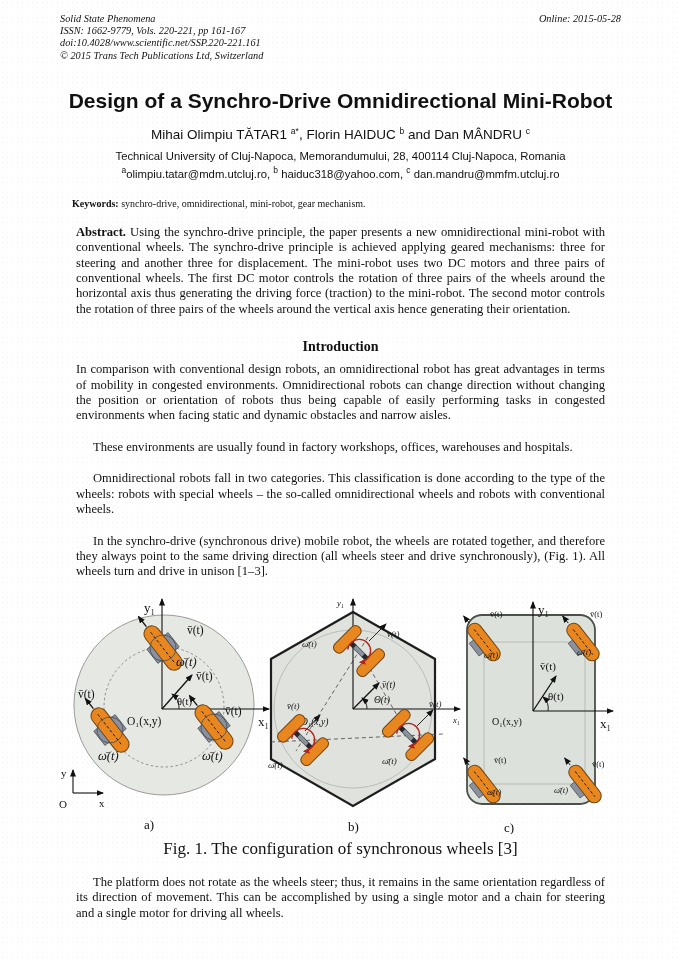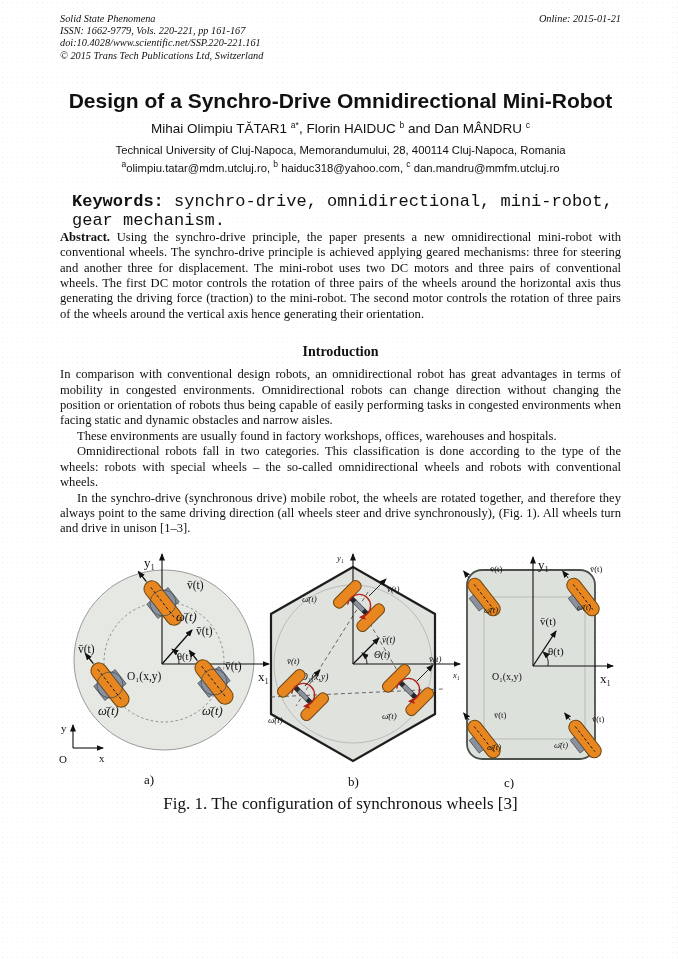--- a/index.html
+++ b/index.html
@@ -13,31 +13,31 @@
     background-size:5px 5px;
   }
   .content{position:absolute;left:60px;top:0;width:561px;}
   
   .hdr{display:flex;justify-content:space-between;padding-top:13px;
        font-family:"Liberation Serif",serif;font-style:italic;font-size:10.3px;line-height:12.2px;}
   .hdr .left div{white-space:nowrap;}
   
   .title{margin-top:27px;text-align:center;font-family:"Liberation Sans",sans-serif;
          font-weight:bold;font-size:21px;}
-  .authors{margin-top:8px;text-align:center;font-family:"Liberation Sans",sans-serif;font-size:13.5px;}
+  .authors{margin-top:14px;text-align:center;font-family:"Liberation Sans",sans-serif;font-size:13.5px;}
   .authors sup,.emails sup{font-size:8.5px;vertical-align:super;line-height:0;}
   .affil{margin-top:8px;text-align:center;font-family:"Liberation Sans",sans-serif;font-size:11.3px;}
   .emails{margin-top:6px;text-align:center;font-family:"Liberation Sans",sans-serif;font-size:11.3px;}
-  .keywords{margin-top:18px;font-family:Liberation Mono, monospace;font-size:17px;padding-left:12px;}
+  .keywords{margin-top:18px;font-family:Liberation Serif, serif;font-size:10px;padding-left:12px;}
   .keywords b{font-weight:bold;}
   
   .serif{font-family:"Liberation Serif",serif;font-size:12.6px;line-height:15.4px;text-align:justify;}
   .abstract{margin-top:22px;}
   .sect{margin-top:22px;font-weight:bold;font-size:14px;font-family:"Liberation Serif",serif;text-align:center;}
-  p.body-p{margin:0;}
+  p.body-p{margin:16px;}
   p.first{margin-top:7px;}
   p.ind{text-indent:17px;}
   
   .figwrap{margin-top:14px;margin-left:-4px;}
   .figcaption{text-align:center;font-size:17px;margin-top:1px;font-family:"Liberation Serif",serif;}
   .closing{margin-top:13px;}
   
   .wheel{fill:#e8861f;stroke:#6b4410;stroke-width:1;}
   .axleblock{fill:#8a919c;stroke:#44484e;stroke-width:0.7;}
   .wheelaxis{stroke:#1a1a1a;stroke-width:0.9;stroke-dasharray:3 2;}
@@ -63,21 +63,21 @@
 <div class="page">
   <div class="content">
 
     <div class="hdr">
       <div class="left">
         <div>Solid State Phenomena</div>
         <div>ISSN: 1662-9779, Vols. 220-221, pp 161-167</div>
         <div>doi:10.4028/www.scientific.net/SSP.220-221.161</div>
         <div>© 2015 Trans Tech Publications Ltd, Switzerland</div>
       </div>
-      <div class="right">Online: 2015-01-21</div>
+      <div class="right">Online: 2015-05-28</div>
     </div>
 
     <div class="title">Design of a Synchro-Drive Omnidirectional Mini-Robot</div>
 
     <div class="authors"><span>Mihai Olimpiu TĂTAR1</span> <sup>a*</sup><span>, </span><span>Florin HAIDUC</span> <sup>b</sup><span> and </span><span>Dan MÂNDRU</span> <sup>c</sup></div>
 
     <div class="affil">Technical University of Cluj-Napoca, Memorandumului, 28, 400114 Cluj-Napoca, Romania</div>
 
     <div class="emails"><sup>a</sup><span>olimpiu.tatar@mdm.utcluj.ro,</span> <sup>b</sup> <span>haiduc318@yahoo.com,</span> <sup>c</sup> <span>dan.mandru@mmfm.utcluj.ro</span></div>
 
@@ -209,15 +209,16 @@
           <text class="ft it" x="521" y="59" font-size="8.5">ω̄(t)</text>
           <text class="ft it" x="431" y="199" font-size="8.5">ω̄(t)</text>
           <text class="ft it" x="498" y="197" font-size="8.5">ω̄(t)</text>
           <text class="ft" x="448" y="236" font-size="13">c)</text>
         </g>
       </svg>
     </div>
 
     <div class="figcaption">Fig. 1. The configuration of synchronous wheels [3]</div>
 
+    <p class="serif body-p ind closing">The platform does not rotate as the wheels steer; thus, it remains in the same orientation regardless of its direction of movement. This can be accomplished by using a single motor and a chain for steering and a single motor for driving all wheels.</p>
 
   </div>
 </div>
 
 </body></html>

